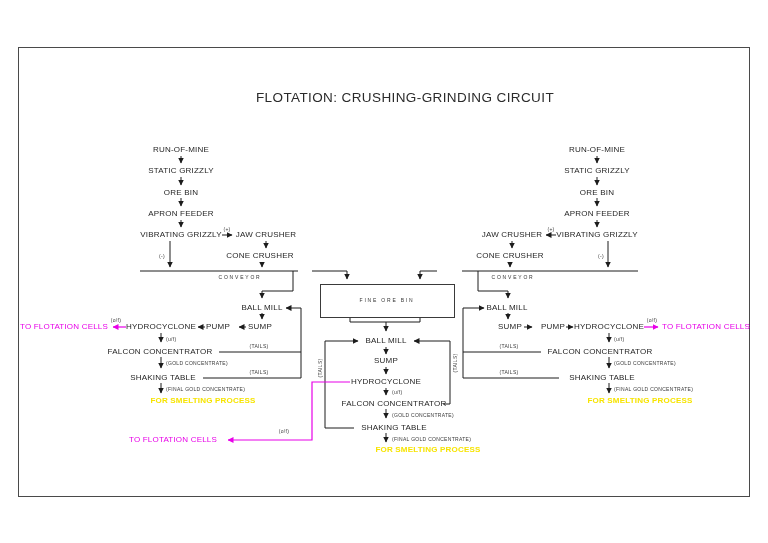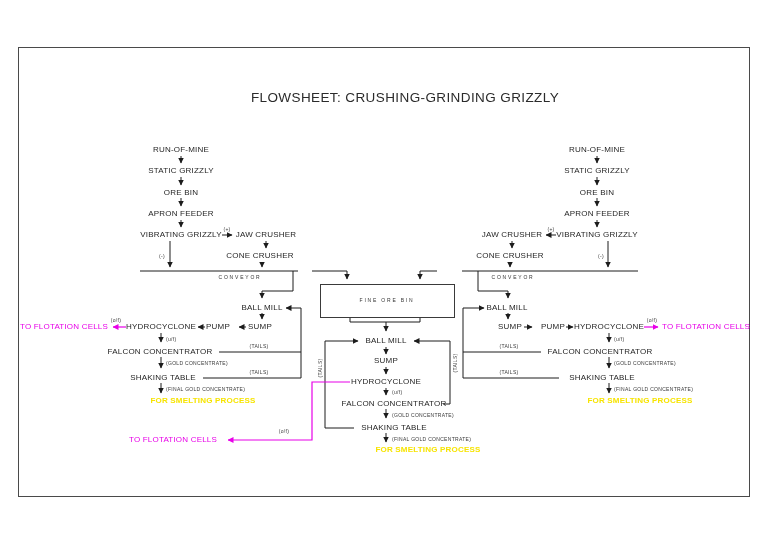--- a/index.html
+++ b/index.html
@@ -15,21 +15,21 @@
   .mag{color:#E800E8;}
   .yel{color:#F7E400;font-weight:600;margin-left:32px;}
   .lines{position:absolute;left:0;top:0;}
   .binbox{position:absolute;left:320px;top:284px;width:133px;height:32px;border:1.4px solid #3a3a3a;background:#fff;}
 </style>
 </head>
 <body>
 
 <div class="canvas">
   <div class="frame"></div>
-  <div class="title">FLOWSHEET: CRUSHING-GRINDING GRIZZLY</div>
+  <div class="title">FLOTATION: CRUSHING-GRINDING CIRCUIT</div>
 
   <svg class="lines" width="768" height="543" viewBox="0 0 768 543">
     <defs>
       <marker id="ab" markerUnits="userSpaceOnUse" markerWidth="6" markerHeight="6" refX="5.5" refY="3" orient="auto">
         <path d="M0,0 L6,3 L0,6 Z" fill="#1c1c1c"></path>
       </marker>
       <marker id="am" markerUnits="userSpaceOnUse" markerWidth="6" markerHeight="6" refX="5.5" refY="3" orient="auto">
         <path d="M0,0 L6,3 L0,6 Z" fill="#E800E8"></path>
       </marker>
     </defs>

